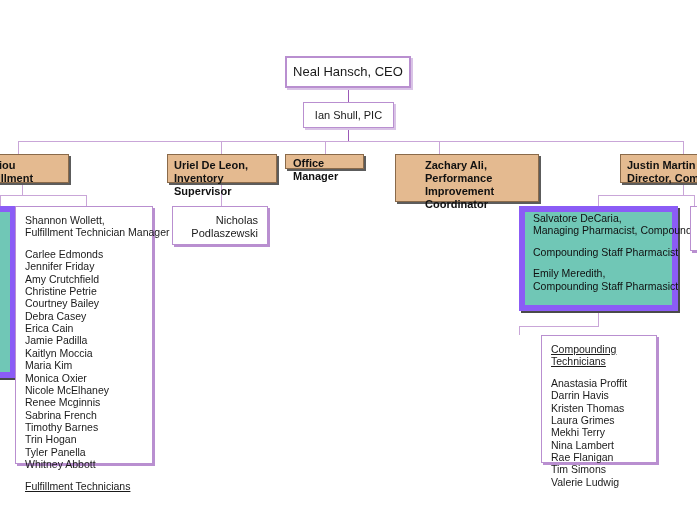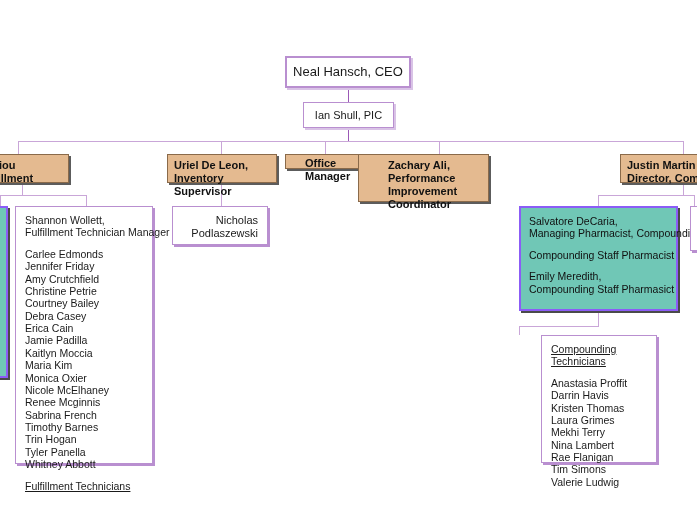--- a/index.html
+++ b/index.html
@@ -71,25 +71,25 @@
     box-shadow: 2px 2px 0 #5c5c5c;
     font-weight: bold;
     font-size: 11px;
     color: #111111;
     padding: 4px 6px;
   }
 
   
   .node-teal {
     background: #70c7b6;
-    border: 2px solid #8b5cf6;
+    border: 6px solid #8b5cf6;
     box-shadow: 2px 2px 0 #4a4a4a;
     font-size: 10.5px;
     color: #101010;
-    padding: 7px 8px;
+    padding: 0 8px;
   }
 
   
   .node-list {
     background: #ffffff;
     border: 1px solid #b98fd0;
     box-shadow: 2px 2px 0 #b98fd0;
     font-size: 10.5px;
     color: #1a1a1a;
     padding: 7px 9px;
@@ -153,25 +153,25 @@
   <div class="node node-tan" style="left:-46px; top:154px; width:115px; height:29px;">
     <span style="display:block;">Demetriou</span>
     <span style="display:block;">or, Fulfillment</span>
   </div>
 
   <div class="node node-tan" style="left:167px; top:154px; width:110px; height:29px;">
     <span style="display:block;">Uriel De Leon,</span>
     <span style="display:block;">Inventory Supervisor</span>
   </div>
 
-  <div class="node node-tan" style="left:285px; top:154px; width:79px; height:15px; padding:2px 19px;">
+  <div class="node node-tan" style="left:285px; top:154px; width:79px; height:15px; padding:2px 7px;">
     <span style="display:block;">Office Manager</span>
   </div>
 
-  <div class="node node-tan" style="left:358px; top:154px; width:131px; height:48px;padding-left:29px;">
+  <div class="node node-tan" style="left:395px; top:154px; width:144px; height:48px;padding-left:29px;">
     <span style="display:block;">Zachary Ali,</span>
     <span style="display:block;">Performance</span>
     <span style="display:block;">Improvement</span>
     <span style="display:block;">Coordinator</span>
   </div>
 
   <div class="node node-tan" style="left:620px; top:154px; width:110px; height:29px;">
     <span style="display:block;">Justin Martin</span>
     <span style="display:block;">Director, Compo</span>
   </div>

